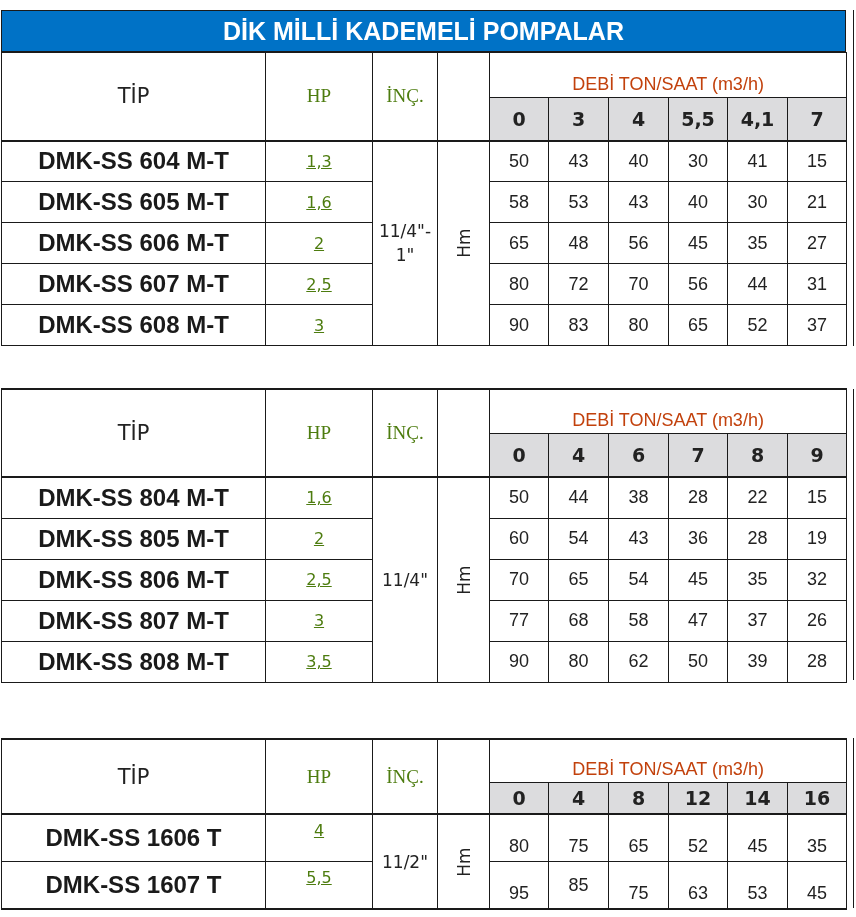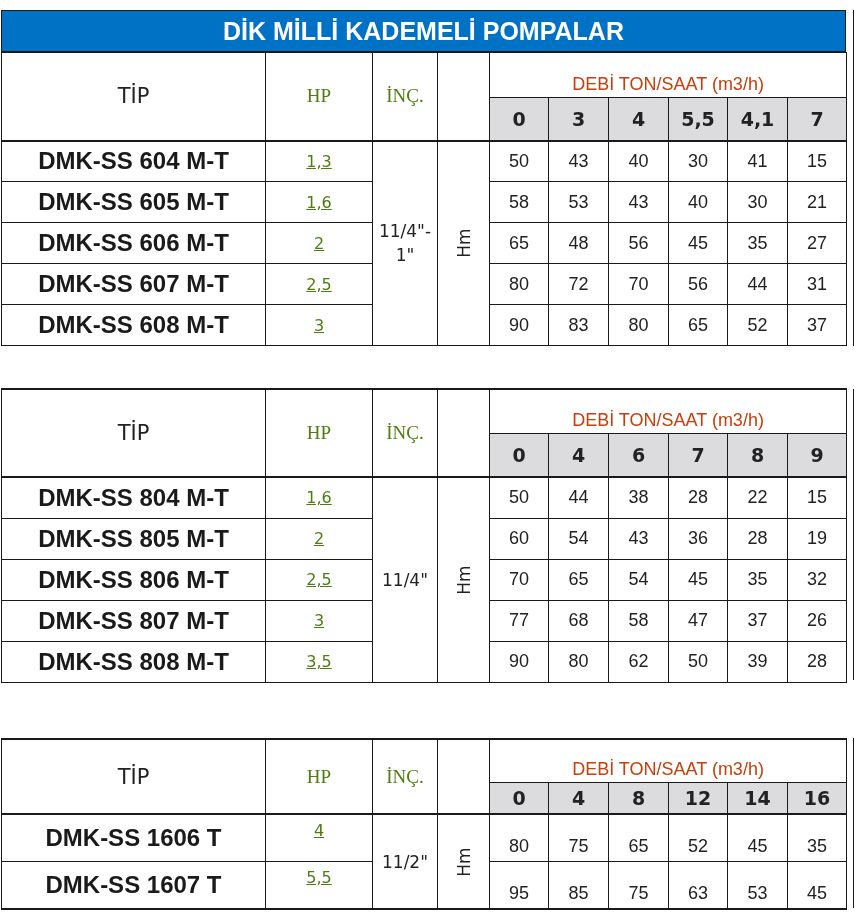--- a/index.html
+++ b/index.html
@@ -237,21 +237,21 @@
     <td class="val-cell" style="vertical-align:bottom; padding-bottom:4px;">75</td>
     <td class="val-cell" style="vertical-align:bottom; padding-bottom:4px;">65</td>
     <td class="val-cell" style="vertical-align:bottom; padding-bottom:4px;">52</td>
     <td class="val-cell" style="vertical-align:bottom; padding-bottom:4px;">45</td>
     <td class="val-cell" style="vertical-align:bottom; padding-bottom:4px;">35</td>
   </tr>
   <tr style="height:48px">
     <td class="model-cell thick-bottom">DMK-SS 1607 T</td>
     <td class="hp-cell thick-bottom" style="vertical-align:top; padding-top:6px;">5,5</td>
     <td class="val-cell thick-bottom" style="vertical-align:bottom; padding-bottom:4px;">95</td>
-    <td class="val-cell thick-bottom" style="vertical-align:bottom; padding-bottom:4px;">85</td>
+    <td class="val-cell thick-bottom" style="vertical-align:bottom; padding-bottom:12px;">85</td>
     <td class="val-cell thick-bottom" style="vertical-align:bottom; padding-bottom:4px;">75</td>
     <td class="val-cell thick-bottom" style="vertical-align:bottom; padding-bottom:4px;">63</td>
     <td class="val-cell thick-bottom" style="vertical-align:bottom; padding-bottom:4px;">53</td>
     <td class="val-cell thick-bottom" style="vertical-align:bottom; padding-bottom:4px;">45</td>
   </tr>
 </tbody>
   </table>
 <div class="right-ticks" style="top:738px; height:170px;"></div>
 
 </body></html>

